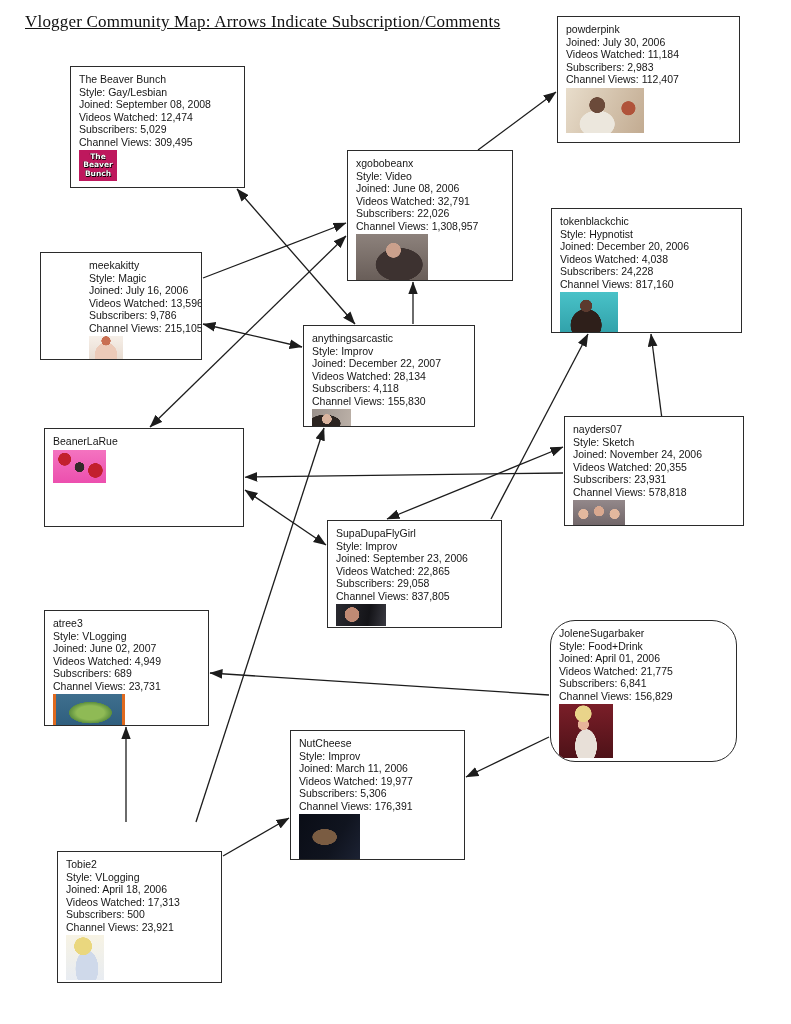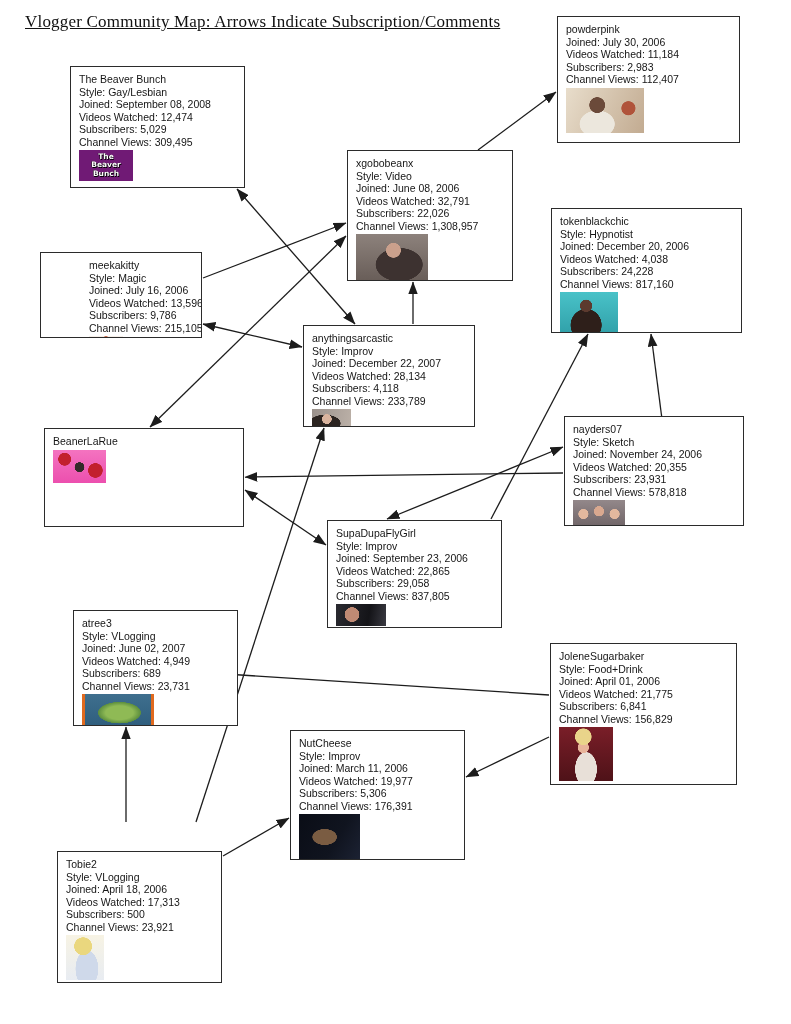--- a/index.html
+++ b/index.html
@@ -67,21 +67,21 @@
   <div id="nodes">
       <div class="node" style="left: 70px; top: 66px; width: 175px; height: 122px;">
     <div class="node-name">The Beaver Bunch</div>
     <div class="node-lines">
           <div class="stat-line">Style: Gay/Lesbian</div>
           <div class="stat-line">Joined: September 08, 2008</div>
           <div class="stat-line">Videos Watched: 12,474</div>
           <div class="stat-line">Subscribers: 5,029</div>
           <div class="stat-line">Channel Views: 309,495</div>
         </div>
-    <div class="thumb" style="width: 54px; height: 31px; background: #701a75;">
+    <div class="thumb" style="width: 38px; height: 31px; background: #be185d;">
           <div class="logo-line">The</div>
           <div class="logo-line">Beaver</div>
           <div class="logo-line">Bunch</div>
         </div>
   </div>
       <div class="node" style="left: 557px; top: 16px; width: 183px; height: 127px;">
     <div class="node-name">powderpink</div>
     <div class="node-lines">
           <div class="stat-line">Joined: July 30, 2006</div>
           <div class="stat-line">Videos Watched: 11,184</div>
@@ -105,39 +105,39 @@
     <div class="node-name">tokenblackchic</div>
     <div class="node-lines">
           <div class="stat-line">Style: Hypnotist</div>
           <div class="stat-line">Joined: December 20, 2006</div>
           <div class="stat-line">Videos Watched: 4,038</div>
           <div class="stat-line">Subscribers: 24,228</div>
           <div class="stat-line">Channel Views: 817,160</div>
         </div>
     <div class="thumb" style="width: 58px; height: 46px; background: radial-gradient(circle at 45% 30%, rgb(92, 58, 46) 0px, rgb(92, 58, 46) 13%, rgba(0, 0, 0, 0) 14%), radial-gradient(at 45% 72%, rgb(46, 31, 26) 0px, rgb(46, 31, 26) 34%, rgba(0, 0, 0, 0) 35%), linear-gradient(rgb(73, 194, 200), rgb(46, 157, 166));"></div>
   </div>
-      <div class="node" style="left: 40px; top: 252px; width: 162px; height: 86px; padding-left: 48px;">
+      <div class="node" style="left: 40px; top: 252px; width: 162px; height: 108px; padding-left: 48px;">
     <div class="node-name">meekakitty</div>
     <div class="node-lines">
           <div class="stat-line">Style: Magic</div>
           <div class="stat-line">Joined: July 16, 2006</div>
           <div class="stat-line">Videos Watched: 13,596</div>
           <div class="stat-line">Subscribers: 9,786</div>
           <div class="stat-line">Channel Views: 215,105</div>
         </div>
     <div class="thumb" style="width: 34px; height: 27px; background: radial-gradient(circle at 50% 18%, rgb(201, 111, 82) 0px, rgb(201, 111, 82) 16%, rgba(0, 0, 0, 0) 17%), radial-gradient(at 50% 70%, rgb(236, 202, 184) 0px, rgb(236, 202, 184) 46%, rgba(0, 0, 0, 0) 47%), linear-gradient(rgb(246, 239, 232), rgb(230, 217, 206));"></div>
   </div>
       <div class="node" style="left: 303px; top: 325px; width: 172px; height: 102px;">
     <div class="node-name">anythingsarcastic</div>
     <div class="node-lines">
           <div class="stat-line">Style: Improv</div>
           <div class="stat-line">Joined: December 22, 2007</div>
           <div class="stat-line">Videos Watched: 28,134</div>
           <div class="stat-line">Subscribers: 4,118</div>
-          <div class="stat-line">Channel Views: 233,789</div>
+          <div class="stat-line">Channel Views: 155,830</div>
         </div>
     <div class="thumb" style="width: 39px; height: 24px; background: radial-gradient(circle at 38% 42%, rgb(217, 180, 158) 0px, rgb(217, 180, 158) 17%, rgba(0, 0, 0, 0) 18%), radial-gradient(at 33% 60%, rgb(43, 36, 32) 0px, rgb(43, 36, 32) 42%, rgba(0, 0, 0, 0) 43%), linear-gradient(100deg, rgb(154, 145, 139), rgb(188, 177, 168));"></div>
   </div>
       <div class="node" style="left: 44px; top: 428px; width: 200px; height: 99px;">
     <div class="node-name">BeanerLaRue</div>
     <div class="thumb" style="width: 53px; height: 33px; background: radial-gradient(circle at 22% 28%, rgb(194, 32, 46) 0px, rgb(194, 32, 46) 13%, rgba(0, 0, 0, 0) 14%), radial-gradient(circle at 80% 62%, rgb(194, 32, 46) 0px, rgb(194, 32, 46) 15%, rgba(0, 0, 0, 0) 16%), radial-gradient(circle at 50% 52%, rgb(51, 42, 40) 0px, rgb(51, 42, 40) 15%, rgba(0, 0, 0, 0) 16%), linear-gradient(rgb(244, 115, 192), rgb(236, 79, 174));"></div>
   </div>
       <div class="node" style="left: 564px; top: 416px; width: 180px; height: 110px;">
     <div class="node-name">nayders07</div>
     <div class="node-lines">
@@ -153,32 +153,32 @@
     <div class="node-name">SupaDupaFlyGirl</div>
     <div class="node-lines">
           <div class="stat-line">Style: Improv</div>
           <div class="stat-line">Joined: September 23, 2006</div>
           <div class="stat-line">Videos Watched: 22,865</div>
           <div class="stat-line">Subscribers: 29,058</div>
           <div class="stat-line">Channel Views: 837,805</div>
         </div>
     <div class="thumb" style="width: 50px; height: 22px; background: radial-gradient(circle at 32% 48%, rgb(192, 138, 116) 0px, rgb(192, 138, 116) 20%, rgba(0, 0, 0, 0) 21%), linear-gradient(100deg, rgb(42, 42, 48), rgb(20, 20, 24) 65%, rgb(58, 58, 66));"></div>
   </div>
-      <div class="node" style="left: 44px; top: 610px; width: 165px; height: 116px; margin-left: 29px;">
+      <div class="node" style="left: 44px; top: 610px; width: 165px; height: 116px;">
     <div class="node-name">atree3</div>
     <div class="node-lines">
           <div class="stat-line">Style: VLogging</div>
           <div class="stat-line">Joined: June 02, 2007</div>
           <div class="stat-line">Videos Watched: 4,949</div>
           <div class="stat-line">Subscribers: 689</div>
           <div class="stat-line">Channel Views: 23,731</div>
         </div>
     <div class="thumb" style="width: 72px; height: 34px; background: linear-gradient(90deg, rgb(224, 106, 31) 0px, rgb(224, 106, 31) 3px, rgba(0, 0, 0, 0) 3px), linear-gradient(270deg, rgb(224, 106, 31) 0px, rgb(224, 106, 31) 3px, rgba(0, 0, 0, 0) 3px), radial-gradient(at 52% 55%, rgb(143, 186, 85) 0px, rgb(143, 186, 85) 26%, rgb(93, 143, 62) 40%, rgba(0, 0, 0, 0) 41%), linear-gradient(rgb(63, 111, 142), rgb(46, 93, 125));"></div>
   </div>
-      <div class="node" style="left: 550px; top: 643px; width: 187px; height: 142px;">
+      <div class="node" style="left: 550px; top: 620px; width: 187px; height: 142px; border-radius: 25px;">
     <div class="node-name">JoleneSugarbaker</div>
     <div class="node-lines">
           <div class="stat-line">Style: Food+Drink</div>
           <div class="stat-line">Joined: April 01, 2006</div>
           <div class="stat-line">Videos Watched: 21,775</div>
           <div class="stat-line">Subscribers: 6,841</div>
           <div class="stat-line">Channel Views: 156,829</div>
         </div>
     <div class="thumb" style="width: 54px; height: 54px; background: radial-gradient(circle at 45% 18%, rgb(233, 212, 138) 0px, rgb(233, 212, 138) 15%, rgba(0, 0, 0, 0) 16%), radial-gradient(circle at 45% 38%, rgb(232, 180, 154) 0px, rgb(232, 180, 154) 12%, rgba(0, 0, 0, 0) 13%), radial-gradient(at 50% 78%, rgb(232, 224, 216) 0px, rgb(232, 224, 216) 28%, rgba(0, 0, 0, 0) 29%), linear-gradient(rgb(122, 30, 40), rgb(78, 18, 24));"></div>
   </div>

